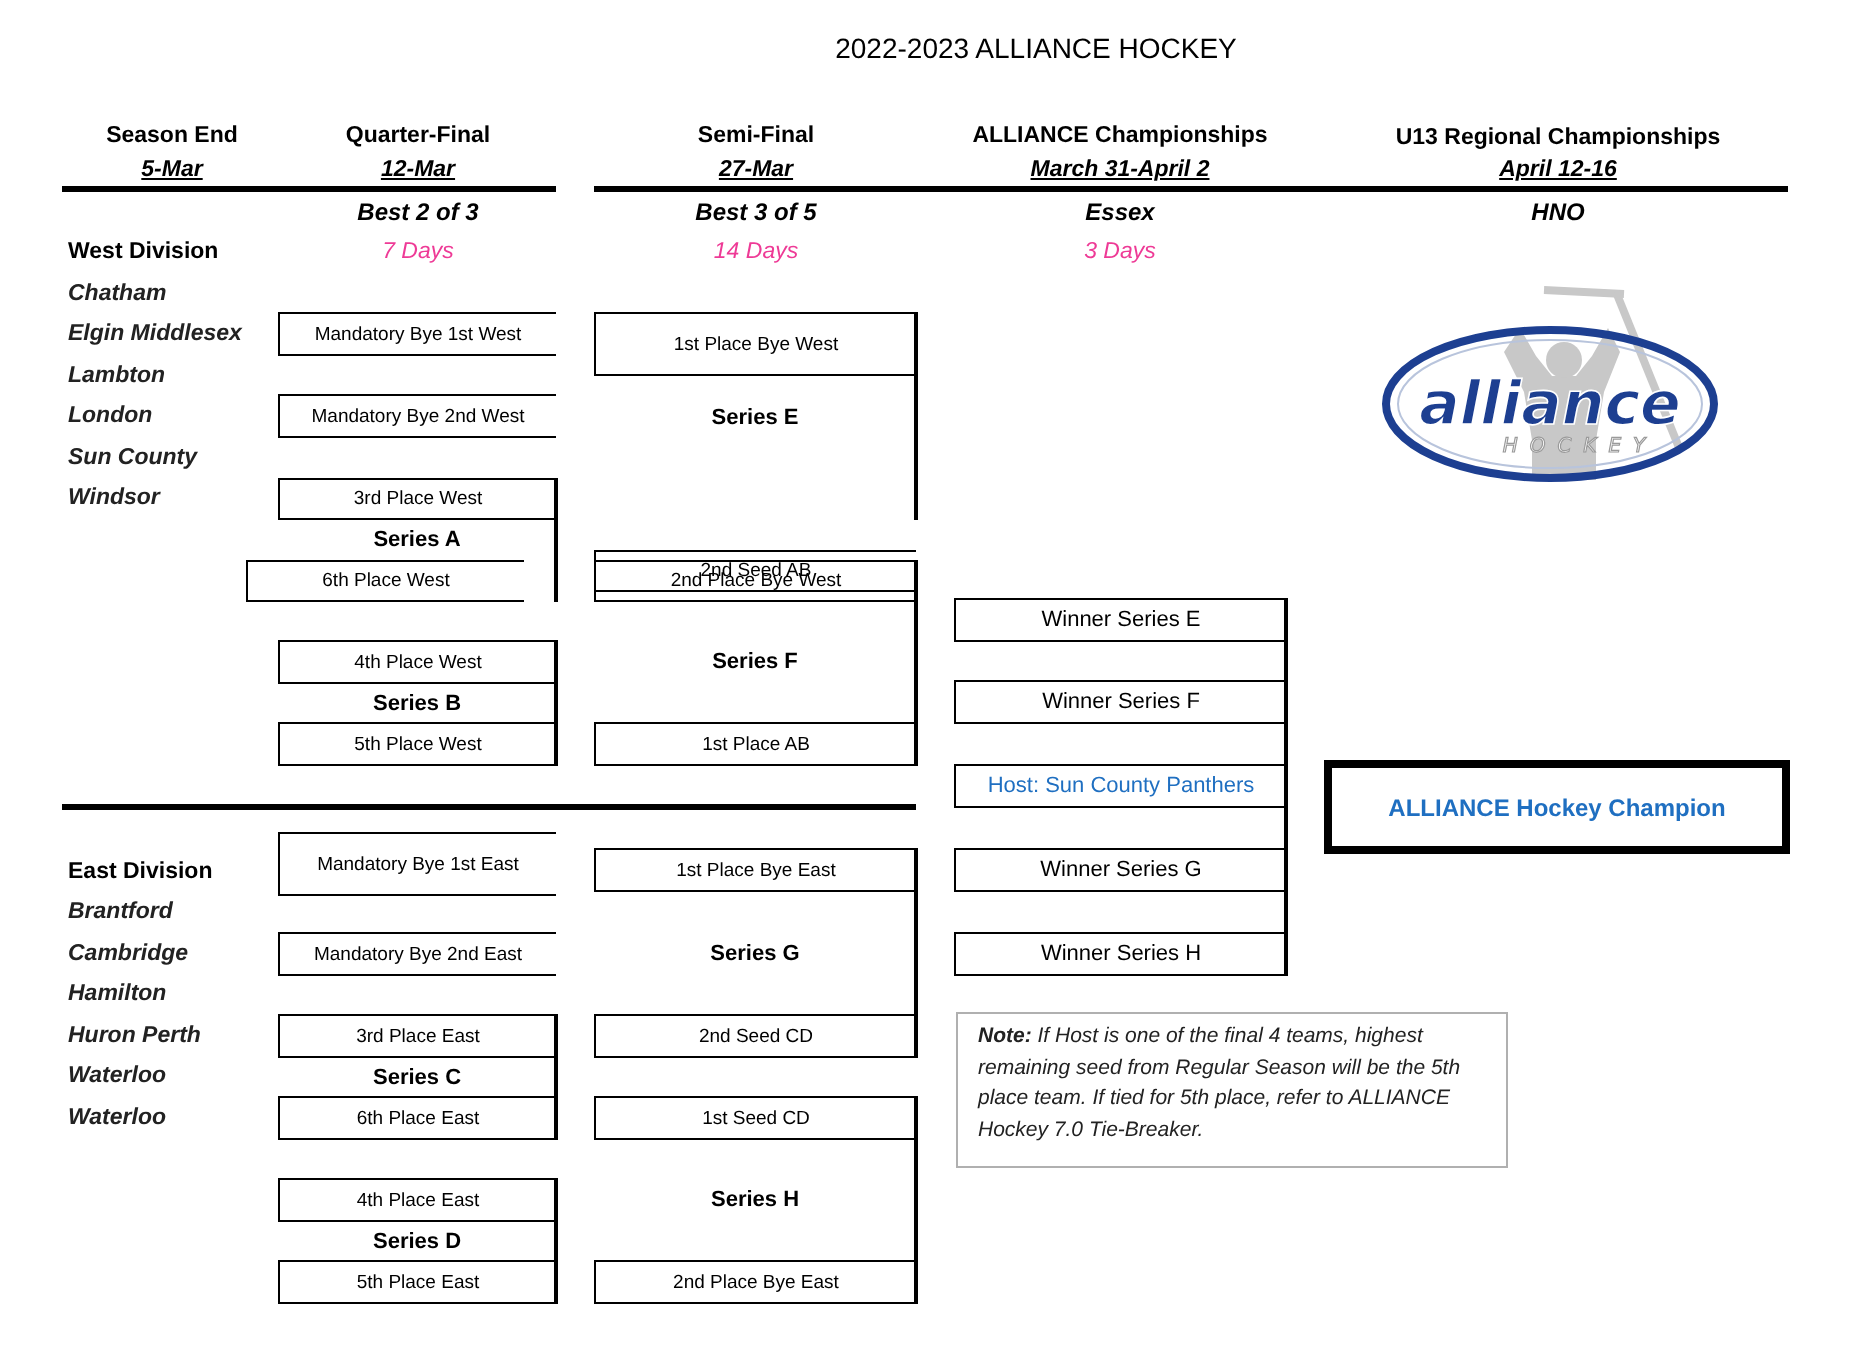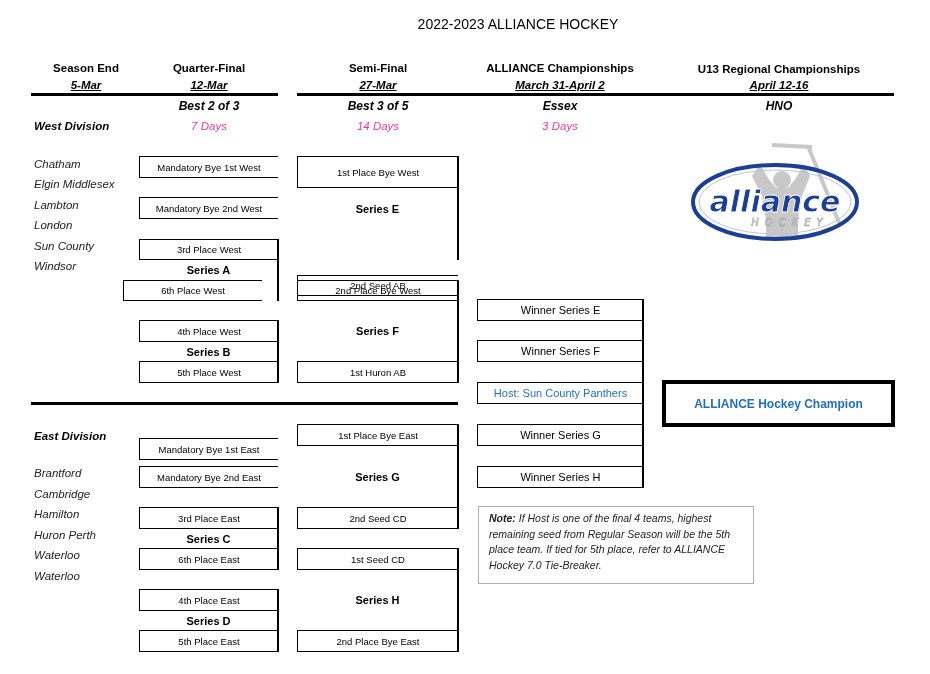--- a/index.html
+++ b/index.html
@@ -5,22 +5,22 @@
   html, body { margin:0; padding:0; background:#ffffff; }
   body { width:930px; height:674px; position:relative; overflow:hidden;
          font-family:"Liberation Sans", "DejaVu Sans", sans-serif; color:#000; }
   .abs { position:absolute; }
   .title { top:16px; left:0; width:1036px; text-align:center; font-size:14px; }
   .hdr { font-size:11.5px; font-weight:bold; text-align:center; }
   .date { font-size:11.5px; font-weight:bold; font-style:italic; text-decoration:underline; text-align:center; }
   .sub { font-size:12px; font-weight:bold; font-style:italic; text-align:center; }
   .pink { color:#ee3a96; font-style:italic; font-size:11.5px; text-align:center; }
   .thick { background:#000; height:3px; }
-  .div-label { font-size:11.5px; font-weight:bold;font-style:italic; }
-  .team { font-size:11.5px; font-style:italic; font-weight:normal; color:#222;margin-top:17px; }
+  .div-label { font-size:11.5px; font-weight:bold; }
+  .team { font-size:11.5px; font-style:italic; font-weight:bold; color:#222; }
   .cell { position:absolute; box-sizing:border-box; font-size:9.5px; text-align:center;
           display:flex; align-items:center; justify-content:center; }
   .cell.b { border-top:1.5px solid #000; border-bottom:1.5px solid #000; border-left:1.5px solid #000; }
   .cell.lg { font-size:11px; font-weight:bold; }
   .champ-cell { font-size:11px; }
   .vline { position:absolute; background:#000; width:1.5px; }
   .blue { color:#1f6fc1; }
   .note { position:absolute; border:1px solid #b0b0b0; box-sizing:border-box;
           font-size:10.5px; font-style:italic; line-height:15.5px; padding:4px 10px; color:#222; }
   .note b { font-weight:bold; }
@@ -78,34 +78,34 @@
 <div class="cell b" style="left:139px;width:139px;top:361px;height:22px;">5th Place West</div>
 <div class="vline" style="left:277px;top:320px;height:63px;"></div>
 
 <div class="cell b" style="left:297px;width:161px;top:156px;height:32px;">1st Place Bye West</div>
 <div class="cell lg" style="left:297px;width:161px;top:178px;height:61px;">Series E</div>
 <div class="cell b" style="left:297px;width:161px;top:239px;height:21px;margin-top:36px;">2nd Seed AB</div>
 <div class="vline" style="left:457px;top:156px;height:104px;"></div>
 
 <div class="cell b" style="left:297px;width:161px;top:280px;height:21px;">2nd Place Bye West</div>
 <div class="cell lg" style="left:297px;width:161px;top:301px;height:60px;">Series F</div>
-<div class="cell b" style="left:297px;width:161px;top:361px;height:22px;">1st Huron AB</div>
+<div class="cell b" style="left:297px;width:161px;top:361px;height:22px;">1st Place AB</div>
 <div class="vline" style="left:457px;top:280px;height:103px;"></div>
 
 <div class="abs thick" style="left:31px;width:427px;top:402px;"></div>
 
 <div class="abs div-label" style="left:34px;top:430px;">East Division</div>
 <div class="abs team" style="left:34px;top:450px;">Brantford</div>
 <div class="abs team" style="left:34px;top:471px;">Cambridge</div>
 <div class="abs team" style="left:34px;top:491px;">Hamilton</div>
 <div class="abs team" style="left:34px;top:512px;">Huron Perth</div>
 <div class="abs team" style="left:34px;top:532px;">Waterloo</div>
 <div class="abs team" style="left:34px;top:553px;">Waterloo</div>
 
-<div class="cell b" style="left:139px;width:139px;top:438px;height:22px;">Mandatory Bye 1st East</div>
+<div class="cell b" style="left:139px;width:139px;top:416px;height:32px;">Mandatory Bye 1st East</div>
 <div class="cell b" style="left:139px;width:139px;top:466px;height:22px;">Mandatory Bye 2nd East</div>
 <div class="cell b" style="left:139px;width:139px;top:507px;height:22px;">3rd Place East</div>
 <div class="cell lg" style="left:139px;width:139px;top:529px;height:19px;">Series C</div>
 <div class="cell b" style="left:139px;width:139px;top:548px;height:22px;">6th Place East</div>
 <div class="vline" style="left:277px;top:507px;height:63px;"></div>
 
 <div class="cell b" style="left:139px;width:139px;top:589px;height:22px;">4th Place East</div>
 <div class="cell lg" style="left:139px;width:139px;top:611px;height:19px;">Series D</div>
 <div class="cell b" style="left:139px;width:139px;top:630px;height:22px;">5th Place East</div>
 <div class="vline" style="left:277px;top:589px;height:63px;"></div>

